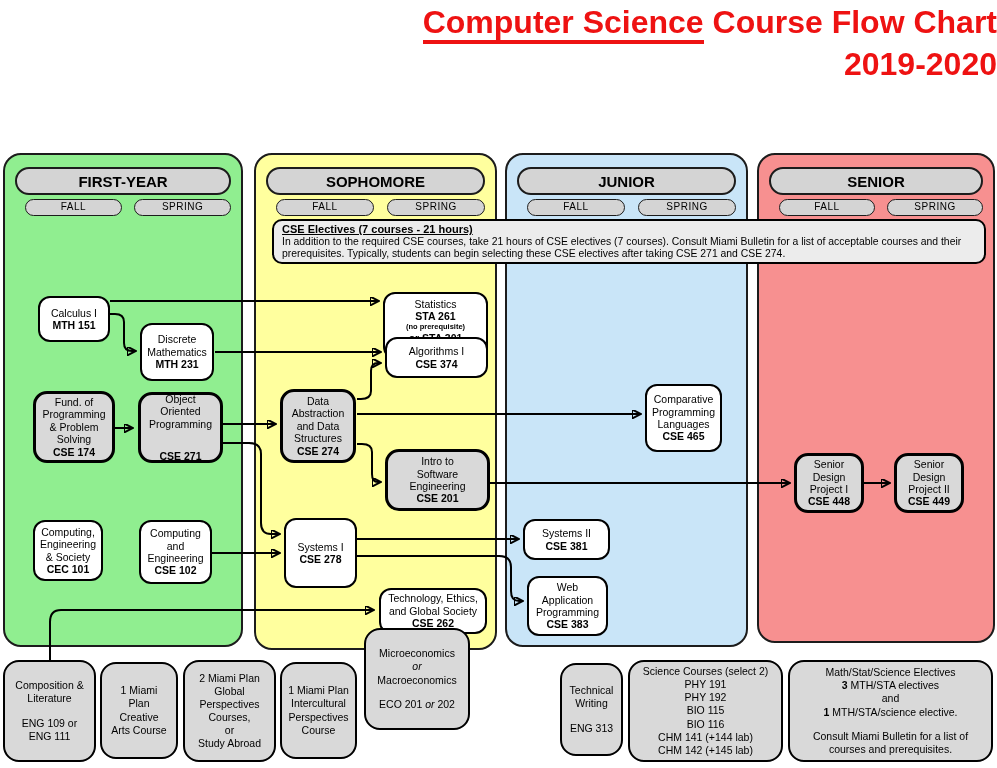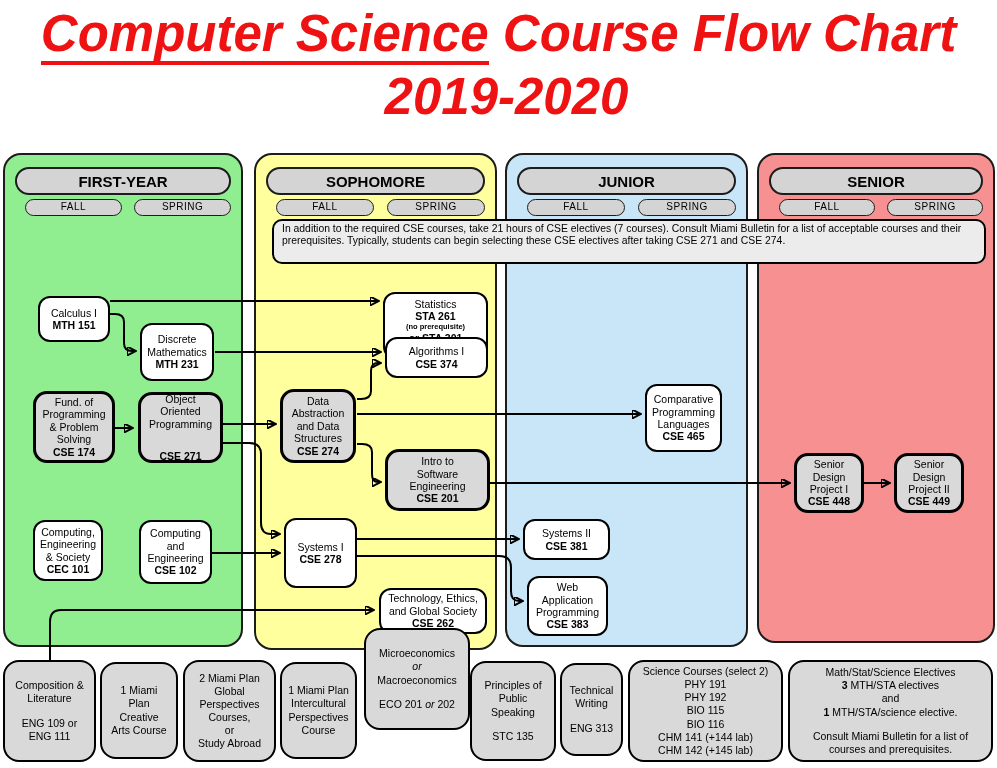--- a/index.html
+++ b/index.html
@@ -1,21 +1,21 @@
 <!DOCTYPE html>
 <html style="--c-first_year: #90EE90; --c-sophomore: #FFFF9E; --c-junior: #C9E5F8; --c-senior: #F79090; --c-title_red: #EE1212; --c-box_gray: #D9D9D9;"><head>
 <meta charset="utf-8">
 <style>
   html,body{margin:0;padding:0;background:#fff;}
   body{font-family:"Liberation Sans", sans-serif; color:#000;}
   #canvas{position:relative;width:997px;height:768px;background:#fff;overflow:hidden;}
 
   
-  .title{position:absolute;top:4px;left:0;width:100%;text-align:center;
-         color:var(--c-title_red,#ee1212);font-weight:700;font-size:51px;line-height:1.18;z-index:1;font-style:italic;}
+  .title{position:absolute;top:4px;left:0;width:100%;text-align:right;
+         color:var(--c-title_red,#ee1212);font-weight:700;font-size:32px;line-height:1.18;z-index:1;}
   .title .u-part{display:inline-block;border-bottom:4px solid currentColor;line-height:1.05;}
   .title .t2{margin-top:2px;padding-left:16px;}
 
   
   .col{position:absolute;box-sizing:border-box;border:2.5px solid #1c1c1c;border-radius:18px;z-index:1;}
   .col-first {left:3px;  top:153px;width:240px;height:494px;background:var(--c-first_year,#90EE90);}
   .col-soph  {left:254px;top:153px;width:243px;height:497px;background:var(--c-sophomore,#FFFF9E);}
   .col-junior{left:505px;top:153px;width:243px;height:494px;background:var(--c-junior,#C9E5F8);padding-left:40px;}
   .col-senior{left:757px;top:153px;width:238px;height:490px;background:var(--c-senior,#F79090);}
   .col-head{position:absolute;left:10px;right:10px;top:12px;height:28px;background:#D4D4D4;
@@ -128,20 +128,21 @@
     <path marker-end="url(#ah)" d="M223 443 H249 Q261 443 261 454 V523 Q261 534 271 534 H280"></path>
     <path marker-end="url(#ah)" d="M212 553 H280"></path>
     <path marker-end="url(#ah)" d="M357 539 H519"></path>
     <path marker-end="url(#ah)" d="M357 556 H499 Q511 556 511 567 V591 Q511 601 519 601 H523"></path>
     <path marker-end="url(#ah)" d="M490 483 H790"></path>
     <path marker-end="url(#ah)" d="M864 483 H890"></path>
     <path marker-end="url(#ah)" d="M50 661 V622 Q50 610 61 610 H374"></path>
   </svg>
 
   <div class="note">
+    <div class="note-h">CSE Electives (7 courses - 21 hours)</div>
     <div class="note-b">In addition to the required CSE courses, take 21 hours of CSE electives (7 courses). Consult Miami Bulletin for a list of acceptable courses and their prerequisites. Typically, students can begin selecting these CSE electives after taking CSE 271 and CSE 274.</div>
   </div>
 
   <div class="cbox box-mth151">
     <div>
         <div class="ln">Calculus I</div>
       </div>
     <div class="code">MTH 151</div>
   </div>
   <div class="cbox box-mth231">
@@ -300,29 +301,20 @@
         <div class="ln">Perspectives</div>
         <div class="ln">Course</div>
       </div>
   </div>
   <div class="cbox bb box-b5">
     <div class="ln">Microeconomics</div>
     <div class="ln"><i>or</i></div>
     <div class="ln">Macroeconomics</div>
     <div class="ln"></div>
     <div class="ln"><span>ECO 201 </span><i>or</i><span> 202</span></div>
-  </div>
-  <div class="cbox bb box-b6">
-    <div>
-        <div class="ln">Principles of</div>
-        <div class="ln">Public</div>
-        <div class="ln">Speaking</div>
-        <div class="ln"></div>
-        <div class="ln">STC 135</div>
-      </div>
   </div>
   <div class="cbox bb box-b7">
     <div>
         <div class="ln">Technical</div>
         <div class="ln">Writing</div>
         <div class="ln"></div>
         <div class="ln">ENG 313</div>
       </div>
   </div>
   <div class="cbox bb box-b8">

